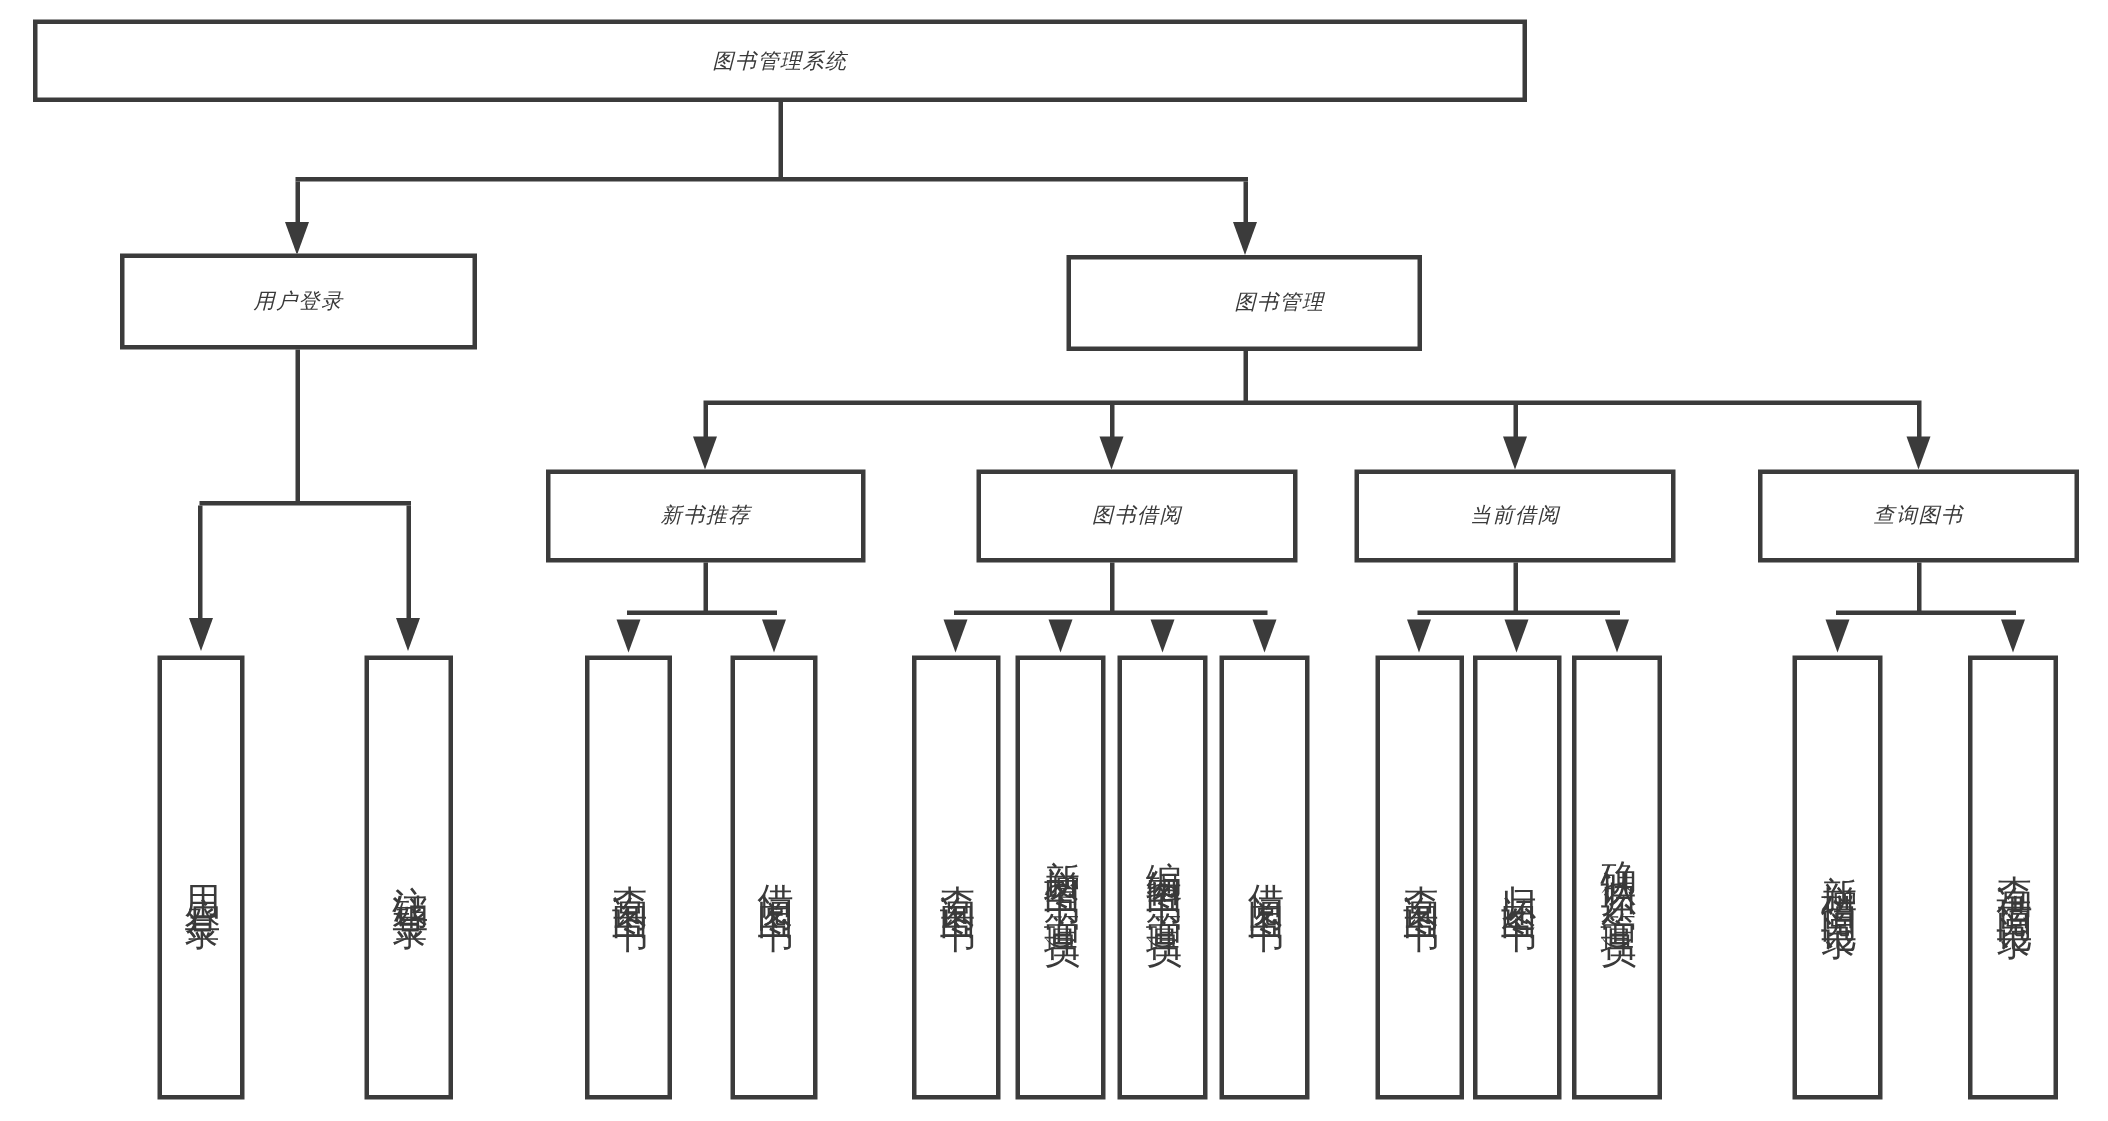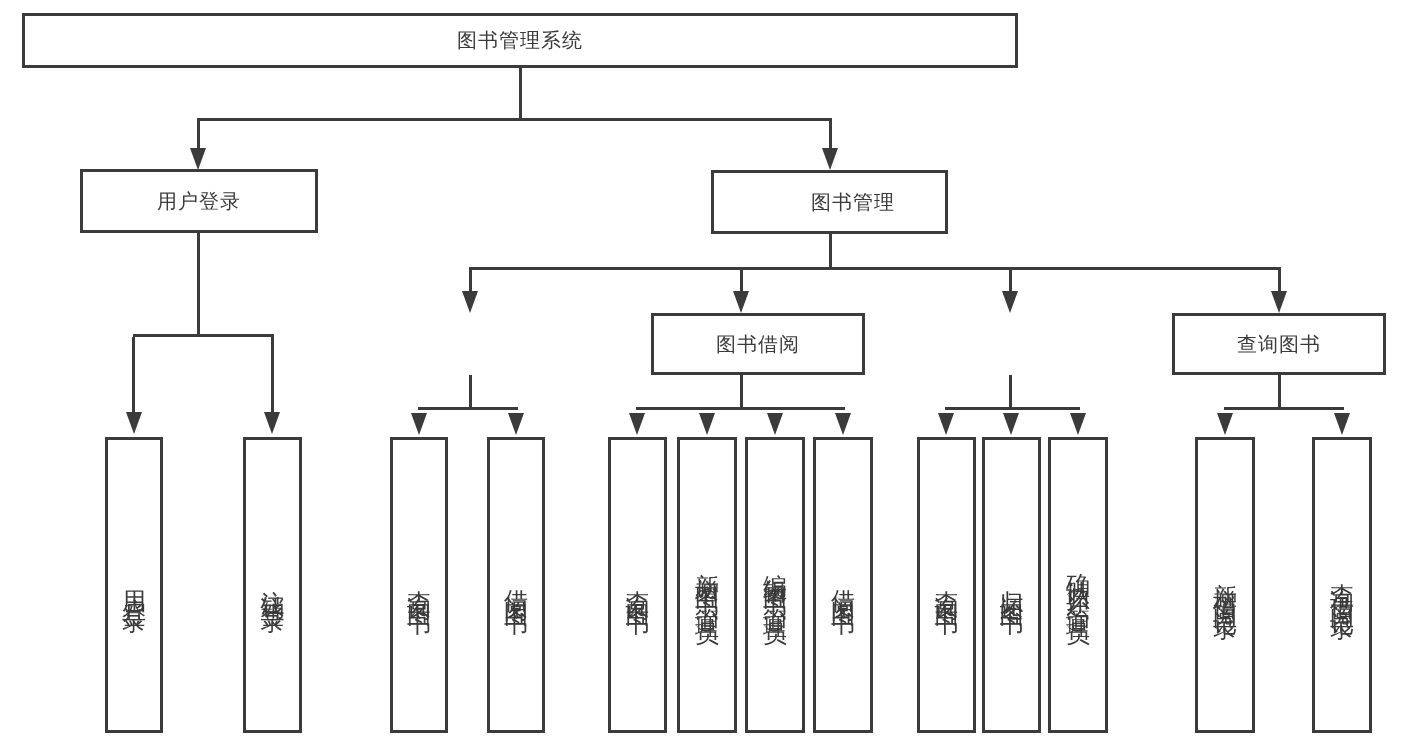--- a/index.html
+++ b/index.html
@@ -14,21 +14,21 @@
   .box {
     position: absolute;
     box-sizing: border-box;
     border: 3px solid #3b3b3b;
     background: #ffffff;
     display: flex;
     align-items: center;
     justify-content: center;
     color: #3a3a3a;
   }
-  .hbox { font-size: 20px; letter-spacing: 1px; }
+  .hbox { font-size: 14px; letter-spacing: 1px; font-style: italic; }
   .vbox {
     writing-mode: vertical-rl;
     text-orientation: mixed;
     font-size: 24px;
     letter-spacing: 7px;
     line-height: 1;
   }
   .line { position: absolute; background: #3b3b3b; }
   .arrow {
     position: absolute;
@@ -74,21 +74,23 @@
   <div class="line" style="left:469px; top:267px; width:812px; height:3px;"></div>
   <div class="line" style="left:469px; top:270px; width:3px; height:22px;"></div>
   <div class="arrow" style="left:462px; top:291px;"></div>
   <div class="line" style="left:740px; top:270px; width:3px; height:22px;"></div>
   <div class="arrow" style="left:733px; top:291px;"></div>
   <div class="line" style="left:1009px; top:270px; width:3px; height:22px;"></div>
   <div class="arrow" style="left:1002px; top:291px;"></div>
   <div class="line" style="left:1278px; top:270px; width:3px; height:22px;"></div>
   <div class="arrow" style="left:1271px; top:291px;"></div>
 
+  <div class="box hbox" style="left:364px; top:313px; width:213px; height:62px;">新书推荐</div>
   <div class="box hbox" style="left:634px; top:313px; width:214px; height:62px;margin-left:17px;">图书借阅</div>
+  <div class="box hbox" style="left:903px; top:313px; width:214px; height:62px;">当前借阅</div>
   <div class="box hbox" style="left:1172px; top:313px; width:214px; height:62px;">查询图书</div>
 
   <div class="line" style="left:469px; top:375px; width:3px; height:34px;"></div>
   <div class="line" style="left:418px; top:407px; width:100px; height:3px;"></div>
   <div class="arrow" style="left:411px; top:413px;"></div>
   <div class="arrow" style="left:508px; top:413px;"></div>
 
   <div class="line" style="left:740px; top:375px; width:3px; height:34px;"></div>
   <div class="line" style="left:636px; top:407px; width:209px; height:3px;"></div>
   <div class="arrow" style="left:629px; top:413px;"></div>

